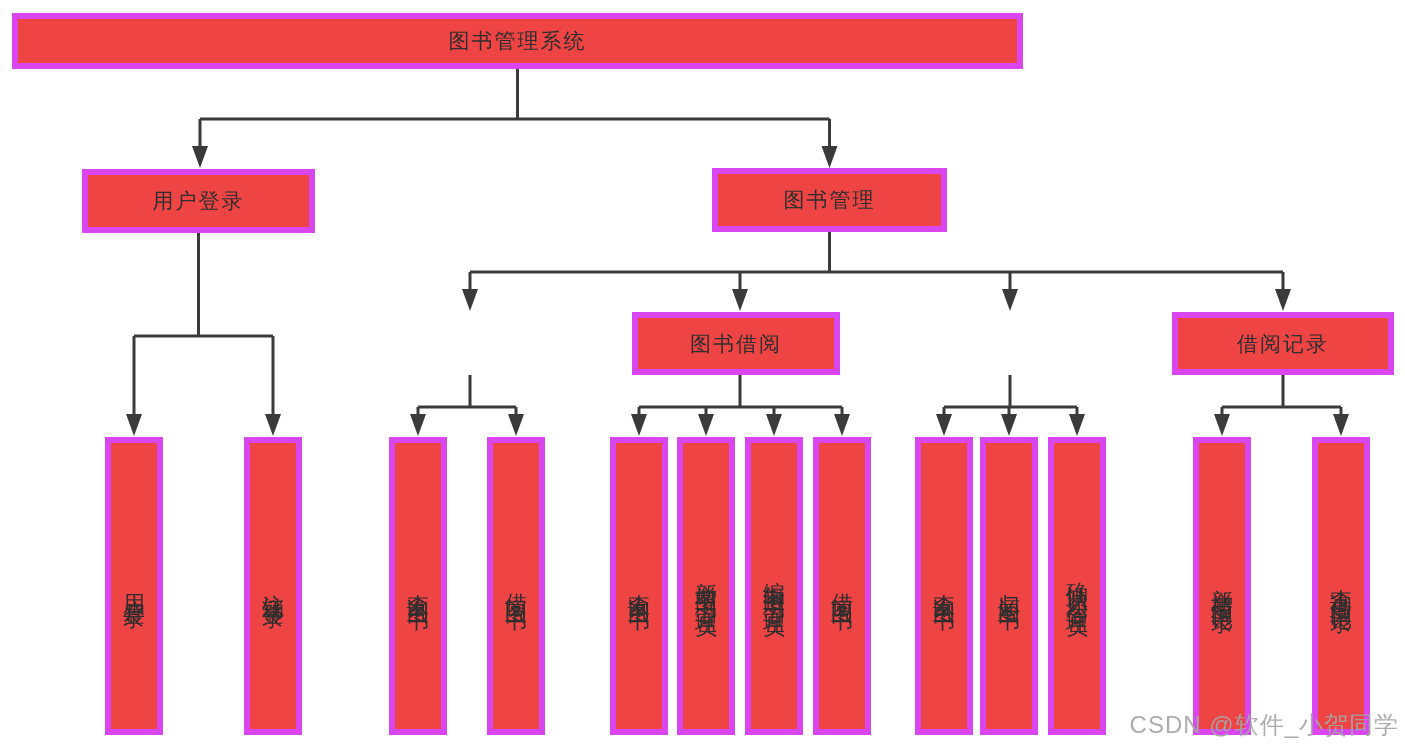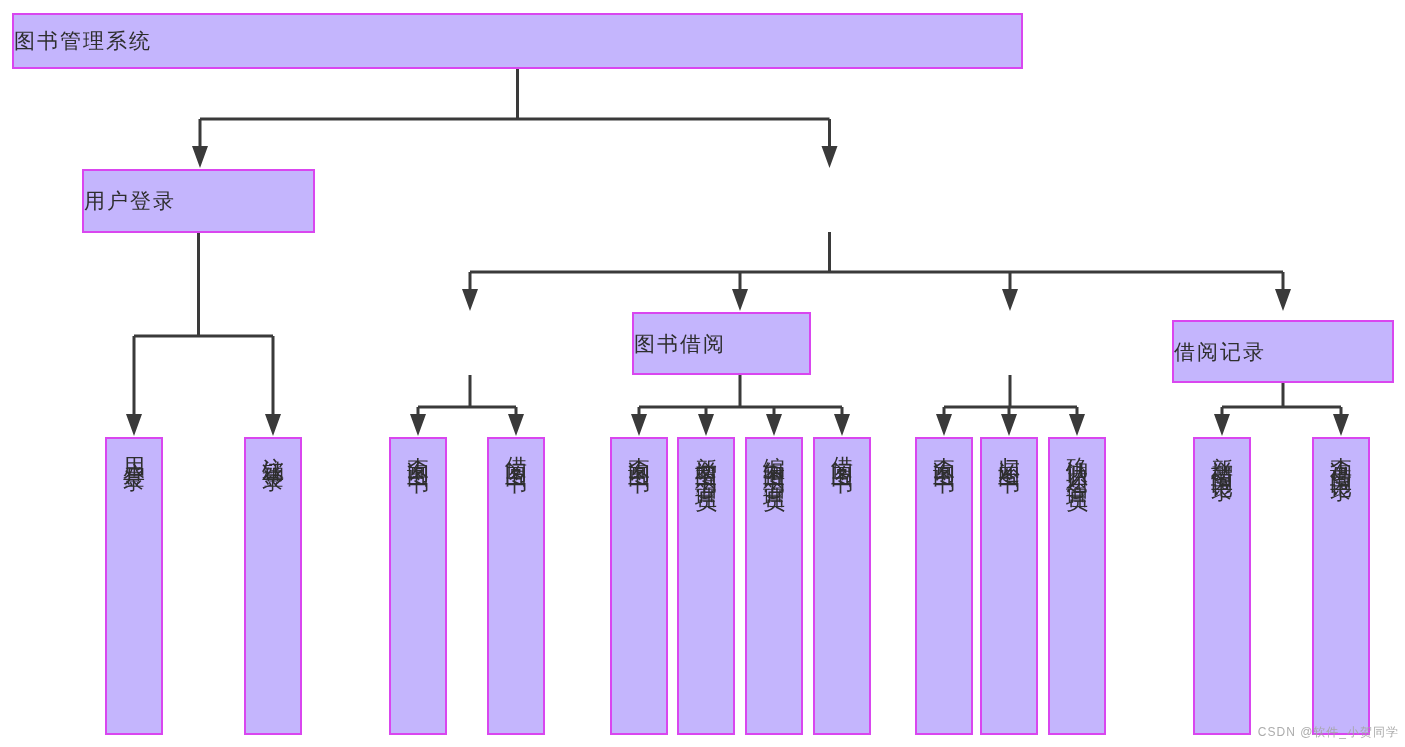--- a/index.html
+++ b/index.html
@@ -1,27 +1,27 @@
 <!DOCTYPE html>
 <html><head>
 <meta charset="utf-8">
 <style>
   html,body{margin:0;padding:0;background:#ffffff;}
   body{width:1405px;height:747px;position:relative;overflow:hidden;
        font-family:"Liberation Sans",sans-serif;}
   #stage{position:absolute;inset:0;width:1405px;height:747px;}
   svg.wires{position:absolute;left:0;top:0;z-index:1;}
-  .node{position:absolute;box-sizing:border-box;border:2px solid #d946ef;
-        background:#c4b5fd;color:#2e2e2e;display:flex;align-items:center;
-        z-index:2;}
+  .node{position:absolute;box-sizing:border-box;border:6px solid #d946ef;
+        background:#ef4444;color:#2e2e2e;display:flex;align-items:center;
+        justify-content:center;z-index:2;}
   .node.h{font-size:21px;letter-spacing:2px;white-space:nowrap;}
   .node.v{writing-mode:vertical-rl;text-orientation:mixed;font-size:22px;
           letter-spacing:5px;line-height:1;}
   .watermark{position:absolute;right:6px;bottom:6px;z-index:3;
-             color:rgba(165,165,165,0.92);font-size:12px;letter-spacing:1px;
+             color:rgba(165,165,165,0.92);font-size:24px;letter-spacing:1px;
              white-space:nowrap;}
 </style>
 </head>
 <body>
 
 <div id="stage">
 
   <svg class="wires" width="1405" height="747" viewBox="0 0 1405 747">
     <path fill="none" stroke="#3a3a3a" stroke-width="3" d="
       M517.5 69 V119
@@ -79,25 +79,28 @@
       M1333 414 L1349 414 L1341 436 Z"></path>
   </svg>
 
   <div class="node h" style="left:12px;top:13px;width:1011px;height:56px">
     <span>图书管理系统</span>
   </div>
 
   <div class="node h" style="left:82px;top:169px;width:233px;height:64px">
     <span>用户登录</span>
   </div>
+  <div class="node h" style="left:712px;top:168px;width:235px;height:64px">
+    <span>图书管理</span>
+  </div>
 
-  <div class="node h" style="left:632px;top:312px;width:179px;height:63px">
+  <div class="node h" style="left:632px;top:312px;width:208px;height:63px">
     <span>图书借阅</span>
   </div>
-  <div class="node h" style="left:1172px;top:320px;width:222px;height:63px">
+  <div class="node h" style="left:1172px;top:312px;width:222px;height:63px">
     <span>借阅记录</span>
   </div>
 
   <div class="node v" style="left:105px;top:437px;width:58px;height:298px">
     <span>用户登录</span>
   </div>
   <div class="node v" style="left:244px;top:437px;width:58px;height:298px">
     <span>注销登录</span>
   </div>
 

